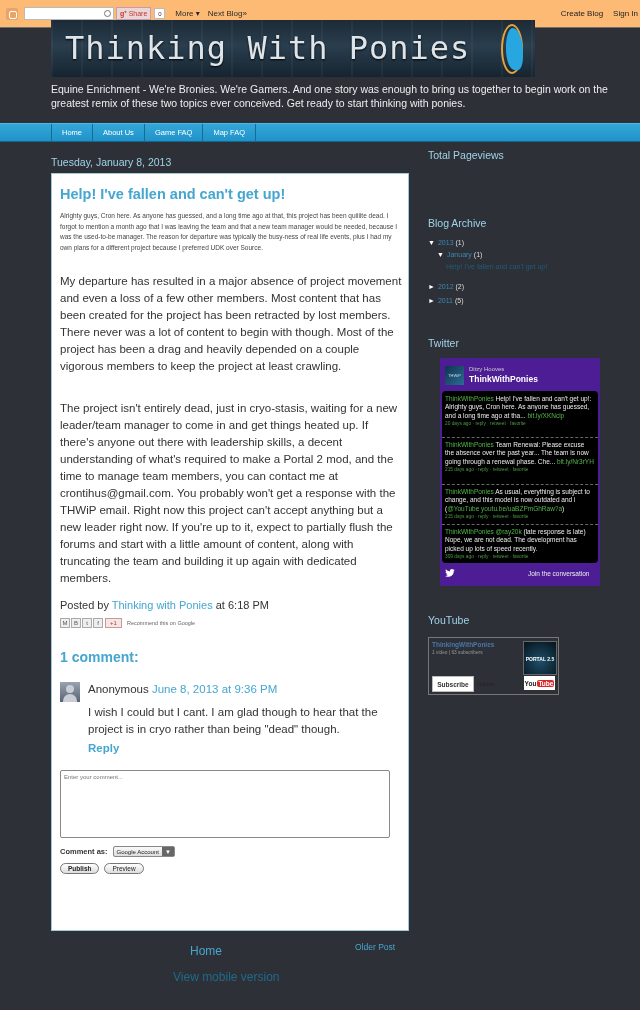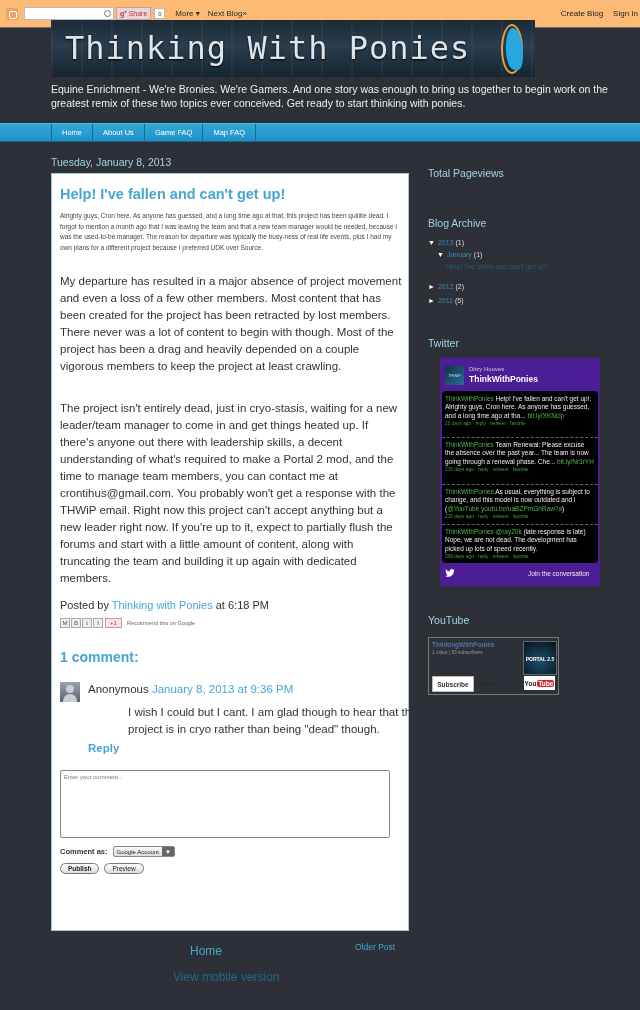--- a/index.html
+++ b/index.html
@@ -45,21 +45,21 @@
     .sbtn { width: 10px; height: 10px; background: #eee; border: 1px solid #aaa; font-size: 6px; color: #555; text-align: center; line-height: 9px; }
     .gplus { margin-left: 1px; width: 17px; height: 10px; background: #f3e6e6; border: 1px solid #c99; font-size: 6px; color: #c33; text-align: center; line-height: 9px; }
     .share-text { margin-left: 4px; font-size: 5.5px; color: #666; }
     .comments-title { position: absolute; left: 8px; top: 475px; font-size: 14px; font-weight: bold; color: #45a7cf; }
     .comment-avatar { position: absolute; left: 8px; top: 508px; width: 20px; height: 20px; background: linear-gradient(180deg, #9aa3b0, #596273); }
     .comment-avatar::before { content: ""; position: absolute; left: 6px; top: 3px; width: 8px; height: 8px; border-radius: 50%; background: #c9ced6; }
     .comment-avatar::after { content: ""; position: absolute; left: 3px; top: 12px; width: 14px; height: 8px; border-radius: 7px 7px 0 0; background: #c9ced6; }
     .comment-head { position: absolute; left: 36px; top: 509px; font-size: 11.5px; }
     .comment-author { font-weight: normal; color: #333; }
     .comment-date { color: #45a7cf; }
-    .comment-body { position: absolute; left: 36px; top: 530px; width: 316px; font-size: 11.5px; line-height: 17px; color: #333; margin-left: 40px; }
+    .comment-body { position: absolute; left: 36px; top: 530px; width: 316px; font-size: 11.5px; line-height: 17px; color: #333; }
     .comment-reply { position: absolute; left: 36px; top: 568px; font-size: 11.5px; color: #45a7cf; font-weight: bold; }
     .comment-box { position: absolute; left: 8px; top: 596px; width: 330px; height: 68px; border: 1px solid #888; border-radius: 2px; background: #fff; font-size: 6px; color: #aaa; padding: 3px; resize: none; font-family: "Liberation Sans", sans-serif; }
     .comment-as { position: absolute; left: 8px; top: 672px; display: flex; align-items: center; font-size: 7.5px; font-weight: bold; color: #333; }
     .account-select { margin-left: 5px; height: 11px; display: flex; border: 1px solid #888; border-radius: 2px; font-size: 6px; font-weight: normal; color: #222; background: linear-gradient(#fafafa, #ddd); }
     .account-select span { padding: 0 3px; line-height: 10px; }
     .account-arrow { width: 12px; background: #666; color: #fff; text-align: center; font-size: 6px; line-height: 10px; }
     .btn-row { position: absolute; left: 8px; top: 689px; display: flex; gap: 5px; }
     .pill { height: 11px; padding: 0 7px; border: 1px solid #777; border-radius: 6px; background: linear-gradient(#fff, #ddd); font-size: 6.5px; color: #222; line-height: 10px; }
     .pill.bold { font-weight: bold; }
 
@@ -152,21 +152,21 @@
     <span class="sbtn">t</span>
     <span class="sbtn">f</span>
     <span class="gplus">+1</span>
     <span class="share-text">Recommend this on Google</span>
   </div>
 
   <div class="comments-title">1 comment:</div>
   <div class="comment-avatar"></div>
   <div class="comment-head">
     <span class="comment-author">Anonymous</span>
-    <a class="comment-date">January 8, 2013 at 9:36 PM</a>
+    <a class="comment-date">June 8, 2013 at 9:36 PM</a>
   </div>
   <div class="comment-body">I wish I could but I cant. I am glad though to hear that the project is in cryo rather than being "dead" though.</div>
   <a class="comment-reply">Reply</a>
 
   <textarea class="comment-box" placeholder="Enter your comment..." style=""></textarea>
   <div class="comment-as">
     <span>Comment as:</span>
     <div class="account-select">
       <span>Google Account</span>
       <div class="account-arrow">▼</div>
@@ -175,21 +175,21 @@
   <div class="btn-row">
     <button class="pill bold">Publish</button>
     <button class="pill">Preview</button>
   </div>
 </div>
 
 <a class="home-link">Home</a>
 <a class="older-link">Older Post</a>
 <a class="mobile-link">View mobile version</a>
 
-<div class="side-h" style="top:167px">Total Pageviews</div>
+<div class="side-h" style="top:149px">Total Pageviews</div>
 <div class="side-h" style="top:217px">Blog Archive</div>
 
 <div class="archive">
   <div class="arch-row" style="left:0;top:2px">
     <span class="arch-tri">▼</span>
     <a class="lnk">2013</a>
     <span>(1)</span>
   </div>
   <div class="arch-row" style="left:9px;top:14px">
     <span class="arch-tri">▼</span>

